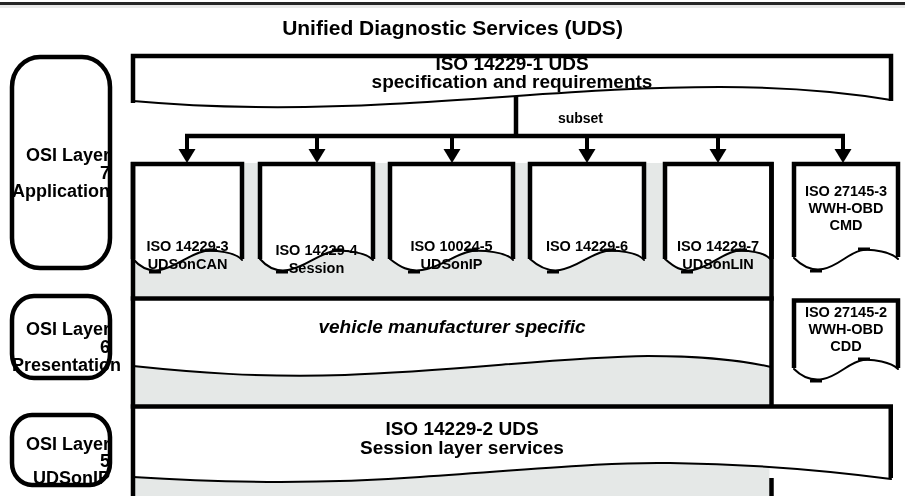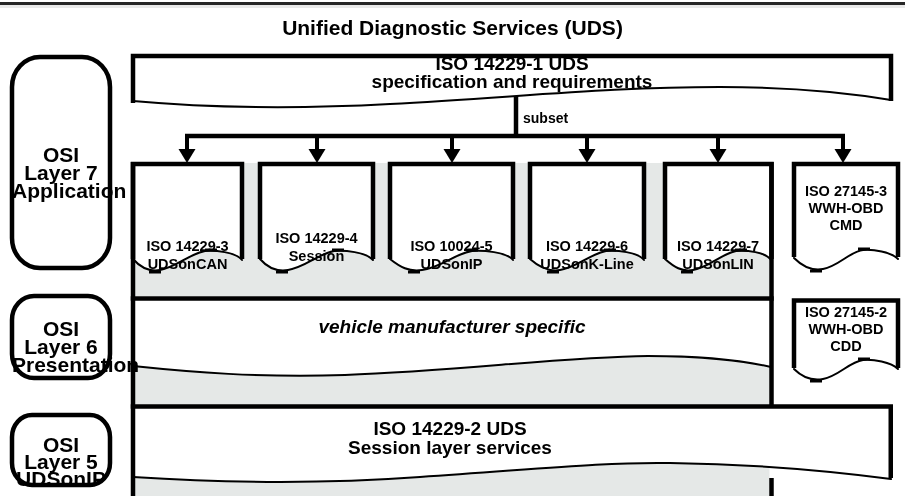--- a/index.html
+++ b/index.html
@@ -5,22 +5,22 @@
   html,body{margin:0;padding:0;background:#fff;}
   #stage{position:relative;width:905px;height:496px;background:#fff;overflow:hidden;
          font-family:"Liberation Sans",sans-serif;}
   #stage svg{position:absolute;left:0;top:0;}
   .txt{position:absolute;font-weight:bold;color:#000;text-align:center;line-height:18px;
        font-family:"Liberation Sans",sans-serif;}
   .title{font-size:21px;line-height:22px;}
   .band{font-size:19px;}
   .boxlbl{font-size:14.5px;margin-top:48px;}
   .small3{font-size:14.5px;line-height:17px;}
-  .osi{font-size:21px;}
-  .subset{font-size:14px;line-height:16px;text-align:left;}
+  .osi{font-size:18px;text-align:right;}
+  .subset{font-size:14px;line-height:16px;text-align:right;}
   
   .gray{fill:var(--torn-background,#e5e8e7);stroke:none;}
   .paper{fill:var(--paper,#ffffff);stroke:none;}
   .wave{fill:none;stroke:var(--line,#000);stroke-width:2;stroke-linecap:round;}
   .thick{fill:none;stroke:var(--line,#000);stroke-width:4.5;stroke-linejoin:miter;}
   .shaft{fill:none;stroke:var(--line,#000);stroke-width:4;}
   .head{fill:var(--line,#000);stroke:none;}
   .dash{fill:none;stroke:var(--line,#000);stroke-width:3;stroke-linecap:butt;}
   .rule{fill:#262626;}
   .rule2{fill:#e9e9e9;}
@@ -122,51 +122,50 @@
     <div>ISO 14229-1 UDS</div>
     <div>specification and requirements</div>
   </div>
 
   <div class="txt subset" style="left:523px;top:110px;width:80px;">subset</div>
 
   <div class="txt boxlbl" style="left:133px;top:189px;width:109px;">
     <div>ISO 14229-3</div>
     <div>UDSonCAN</div>
   </div>
-  <div class="txt boxlbl" style="left:260px;top:181px;width:113px;">
+  <div class="txt boxlbl" style="left:260px;top:193px;width:113px;">
     <div>ISO 14229-4</div>
     <div>Session</div>
   </div>
   <div class="txt boxlbl" style="left:390px;top:189px;width:123px;">
     <div>ISO 10024-5</div>
     <div>UDSonIP</div>
   </div>
   <div class="txt boxlbl" style="left:530px;top:189px;width:114px;">
     <div>ISO 14229-6</div>
-    <div>UDSonK-Line</div>
   </div>
   <div class="txt boxlbl" style="left:665px;top:189px;width:106px;">
     <div>ISO 14229-7</div>
     <div>UDSonLIN</div>
   </div>
 
   <div class="txt small3" style="left:794px;top:183px;width:104px;">
     <div>ISO 27145-3</div>
     <div>WWH-OBD</div>
     <div>CMD</div>
   </div>
   <div class="txt small3" style="left:794px;top:304px;width:104px;">
     <div>ISO 27145-2</div>
     <div>WWH-OBD</div>
     <div>CDD</div>
   </div>
 
   <div class="txt band" style="left:131px;top:318px;width:642px;font-style:italic;">vehicle manufacturer specific</div>
 
-  <div class="txt band" style="left:131px;top:419px;width:638px;line-height:19px;">
+  <div class="txt band" style="left:131px;top:419px;width:638px;line-height:19px;padding-left:12px;">
     <div>ISO 14229-2 UDS</div>
     <div>Session layer services</div>
   </div>
 
   <div class="txt osi" style="left:12px;top:146px;width:98px;">
     <div>OSI Layer 7</div>
     <div>Application</div>
   </div>
   <div class="txt osi" style="left:12px;top:320px;width:98px;">
     <div>OSI Layer 6</div>

